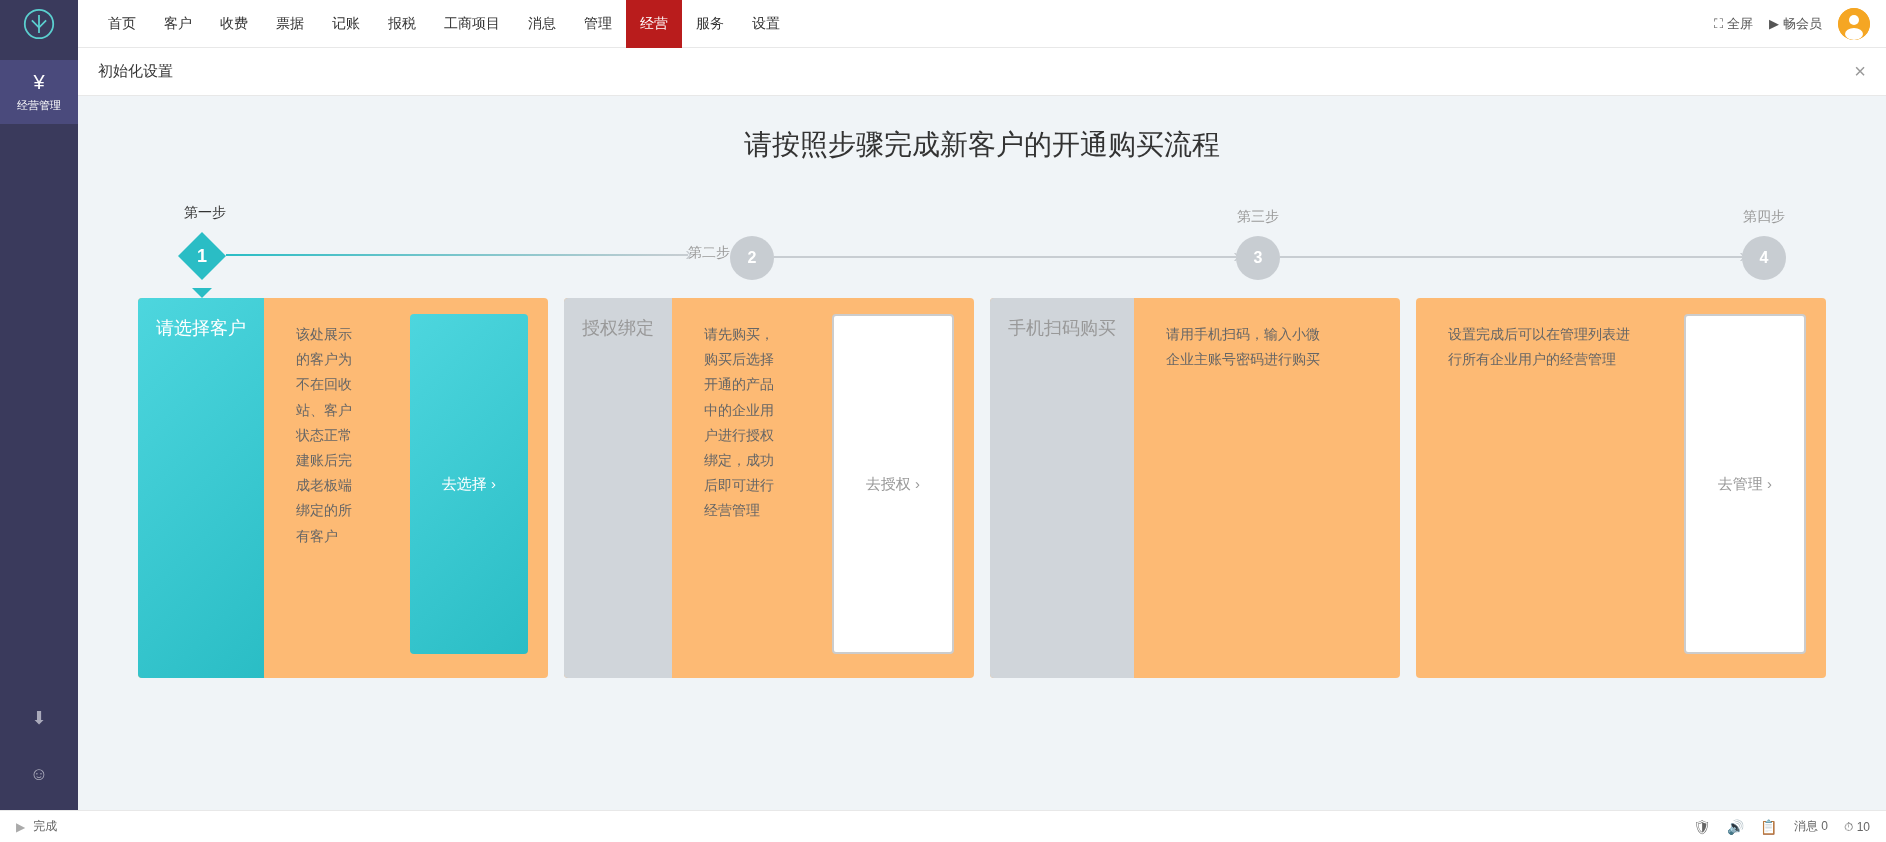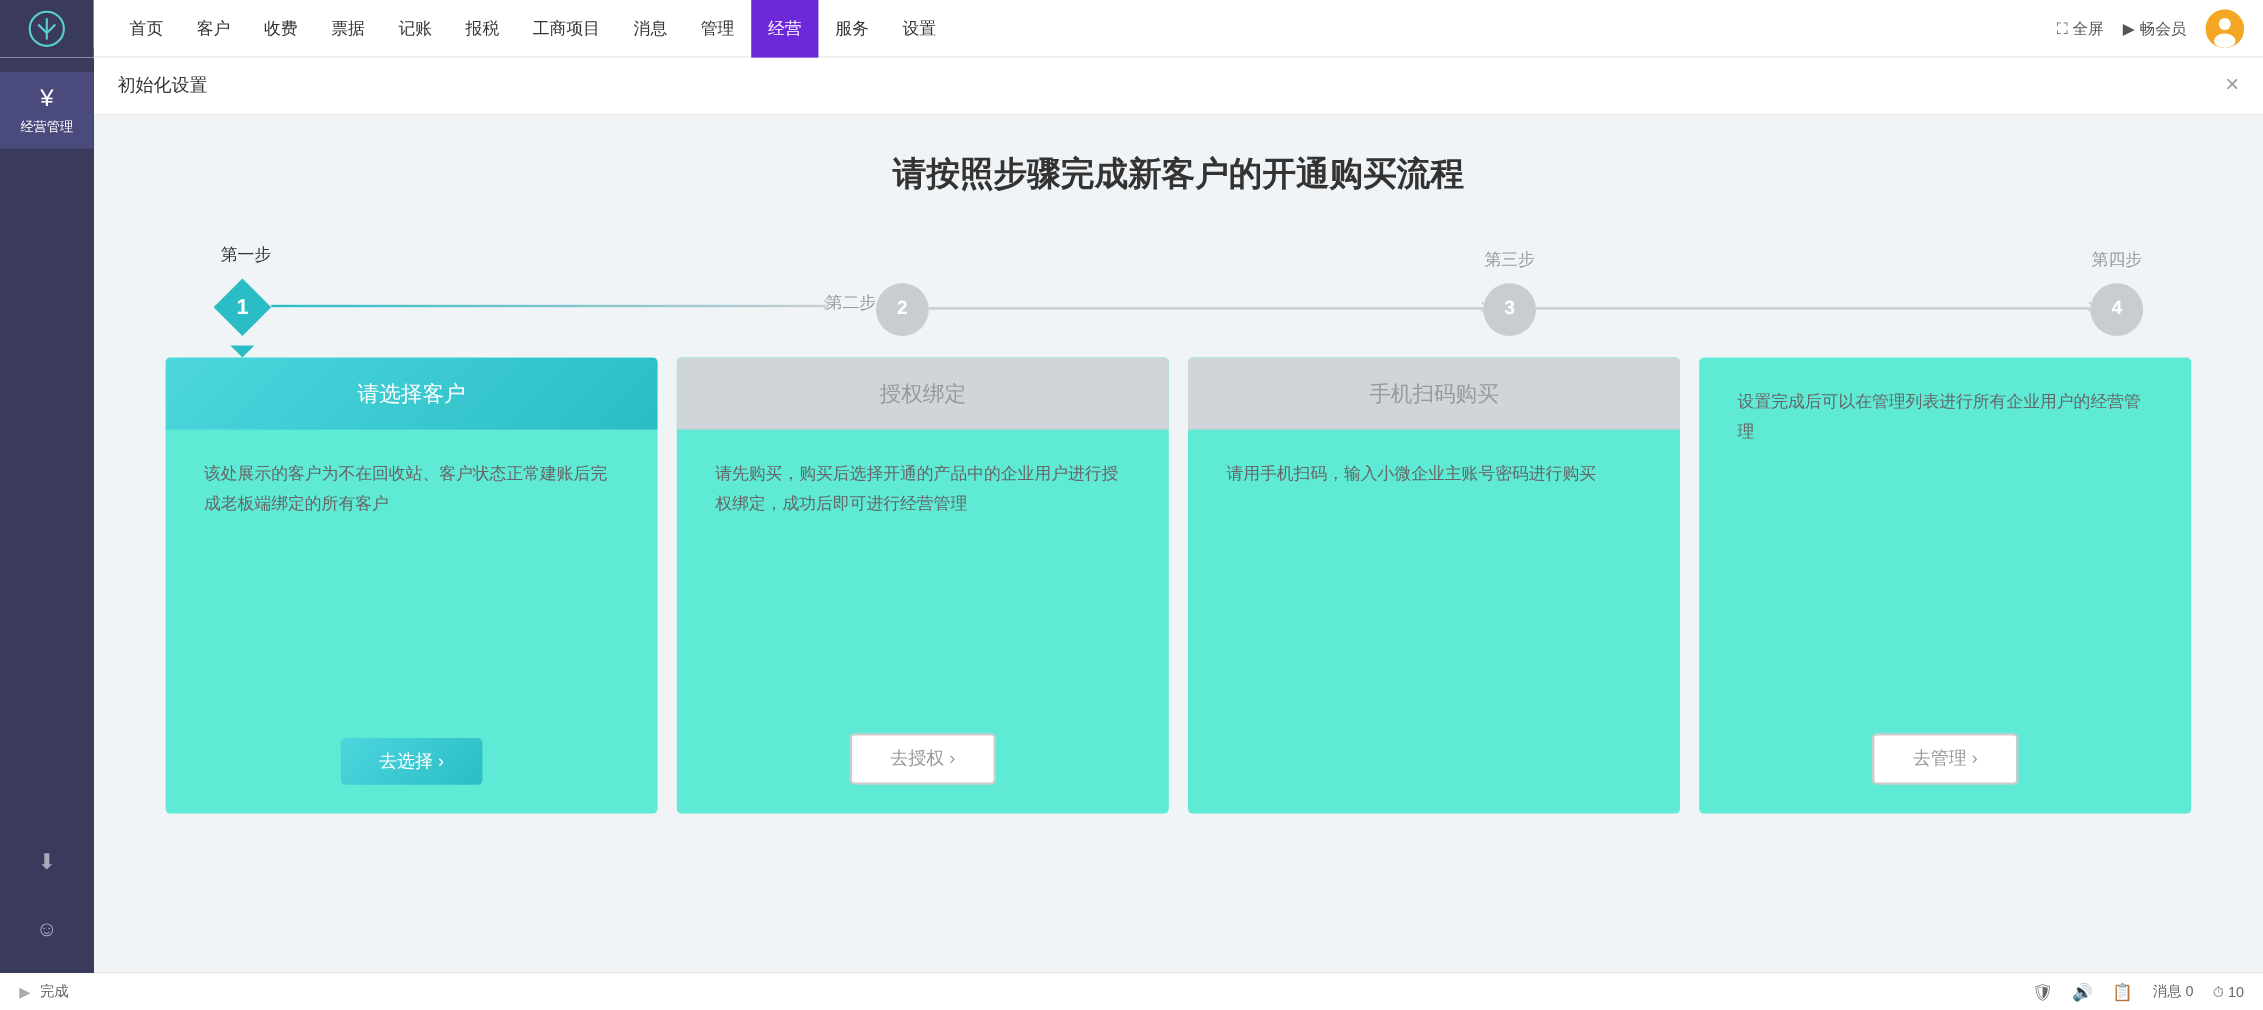--- a/index.html
+++ b/index.html
@@ -38,21 +38,21 @@
       padding: 0 14px;
       height: 48px;
       display: flex;
       align-items: center;
       font-size: 14px;
       color: #333;
       cursor: pointer;
       white-space: nowrap;
     }
     .nav-item.active {
-      background: #6d28d9;
+      background: #b91c1c;
       color: #fff;
     }
     .nav-right {
       margin-left: auto;
       display: flex;
       align-items: center;
       gap: 16px;
     }
     .nav-right-item {
       font-size: 13px;
@@ -161,37 +161,37 @@
       padding: 30px 40px;
       overflow-y: auto;
       height: calc(100% - 48px);
     }
 
     .flow-title {
       text-align: center;
       font-size: 28px;
       color: #333;
       margin-bottom: 40px;
-      font-weight: bold;
+      font-weight: normal;
     }
 
     
     .cards-row {
       display: flex;
       gap: 16px;
       margin: 0 20px;
     }
 
     .card {
       flex: 1;
-      background: #5eead4;
+      background: #fdba74;
       border-radius: 4px;
       overflow: hidden;
       display: flex;
-      flex-direction: column;
+      flex-direction: row;
       min-height: 380px;
     }
 
     .card-header {
       padding: 18px;
       text-align: center;
       font-size: 18px;
       font-weight: 500;
       color: #fff;
     }

